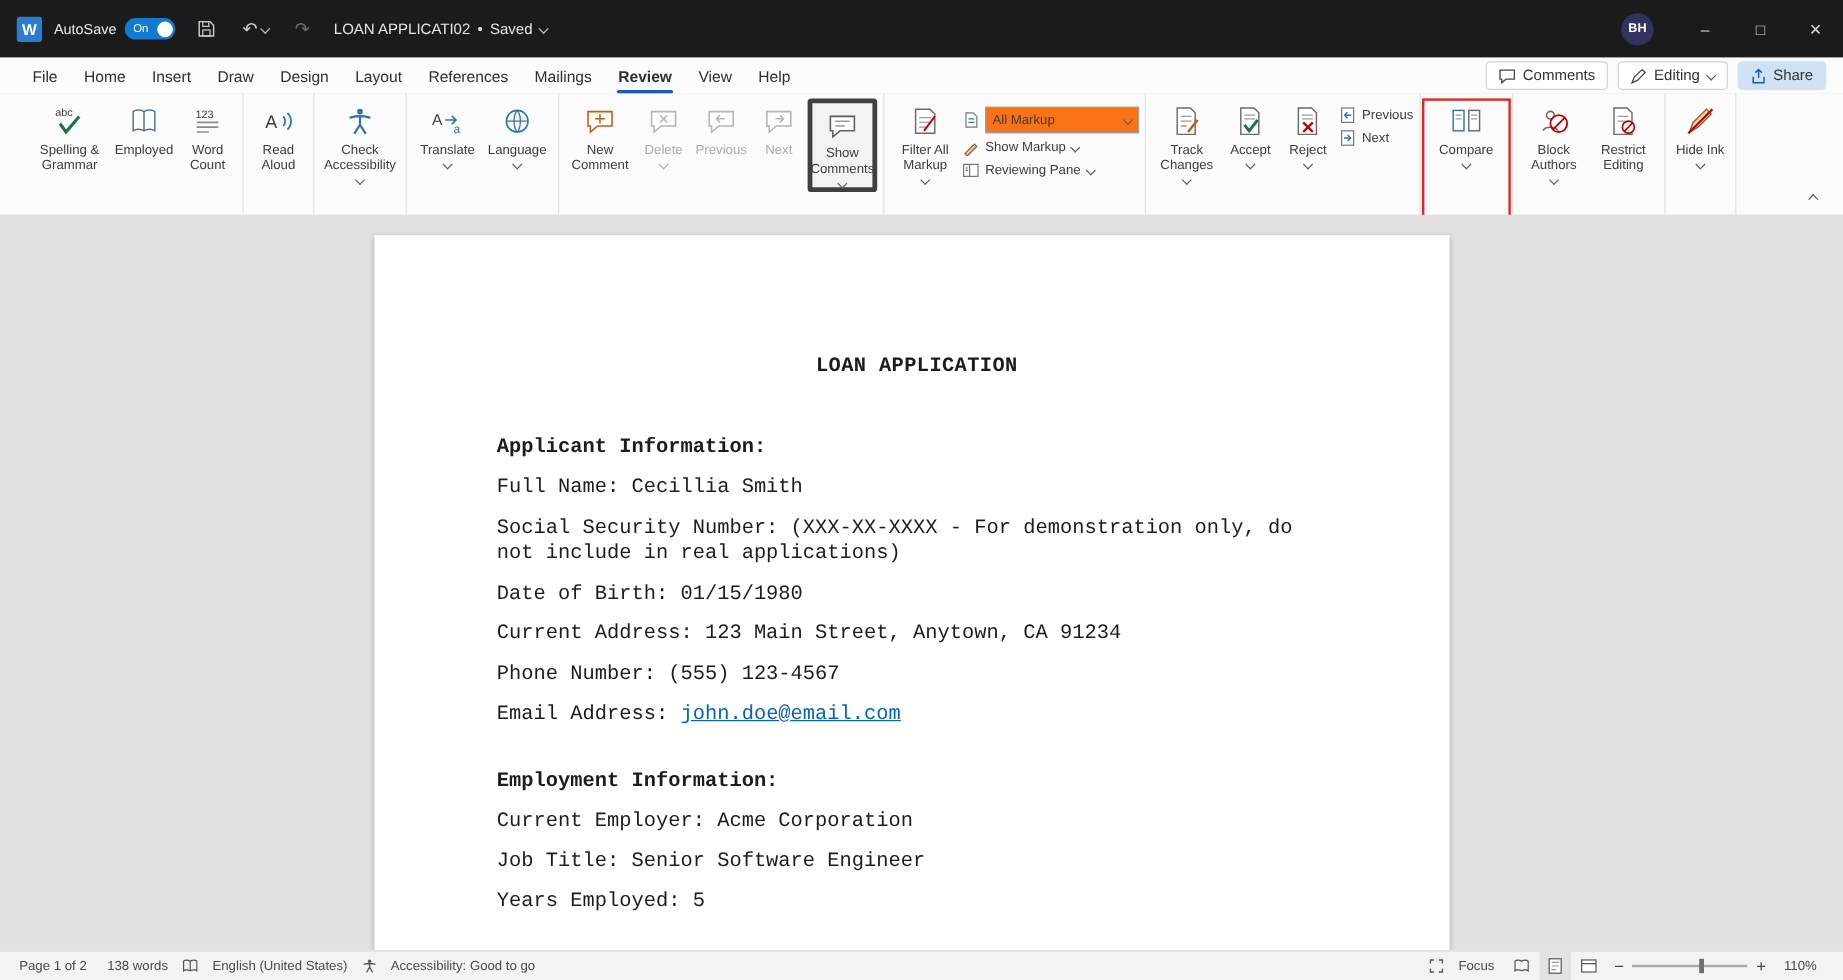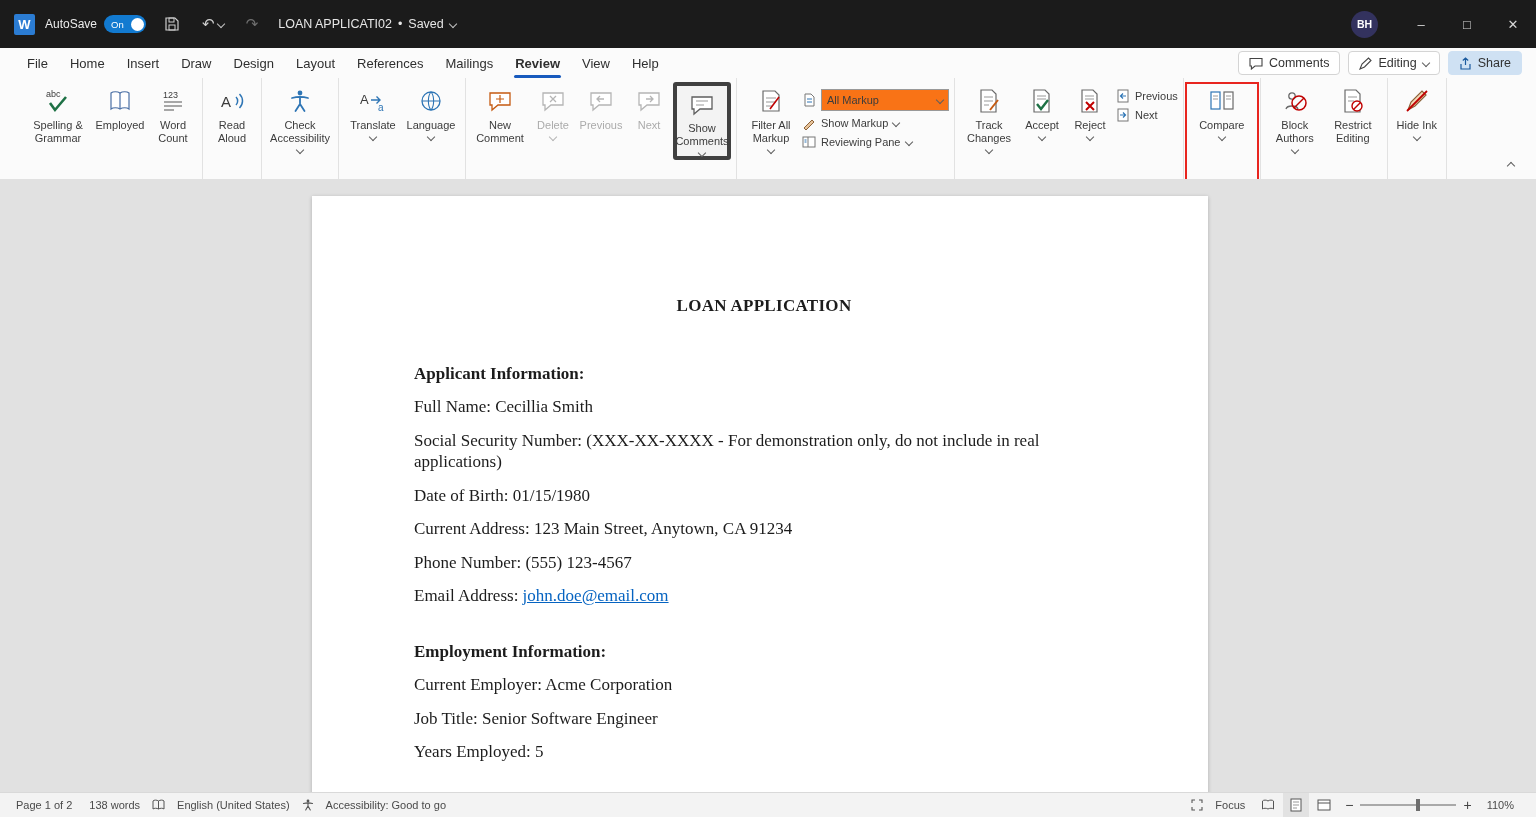--- a/index.html
+++ b/index.html
@@ -48,21 +48,21 @@
 .rbtn.wide{width:66px}
 .stackcol{display:flex;flex-direction:column;gap:5px;padding-top:7px;margin-left:2px}
 .srow{display:flex;align-items:center;gap:5px;font-size:11px;color:#3c3c3c;cursor:pointer}
 .combo{width:116px;height:20px;border:1px solid #999;background:#f97316;display:flex;align-items:center;justify-content:space-between;padding:0 5px;font-size:11px}
 .launcher{position:absolute;right:4px;bottom:3px;width:14px;height:14px;display:flex;align-items:center;justify-content:center;cursor:pointer}
 .redbox{position:absolute;left:1px;right:1px;top:4px;bottom:15px;border:2.5px solid #e8251f;pointer-events:none}
 .collapse{position:absolute;right:16px;bottom:6px;width:18px;height:14px;display:flex;align-items:center;justify-content:center;cursor:pointer}
 
 .canvas{position:absolute;top:179px;bottom:24px;left:0;right:0;background:#e1e1e1;overflow:hidden}
 .page{position:absolute;left:312px;top:17px;width:896px;height:1100px;background:#fff;box-shadow:0 1px 4px rgba(0,0,0,.22);cursor:text}
-.pagecontent{padding:99px 94px 0 102px;font-family:Liberation Serif, serif;font-size:17px;color:#1c1c1c}
+.pagecontent{padding:99px 94px 0 102px;font-family:Liberation Mono, monospace;font-size:17px;color:#1c1c1c}
 .pagecontent p{margin:0 0 12px;line-height:21.5px}
 .doc-title{text-align:center;font-weight:bold;margin-bottom:46px !important;letter-spacing:.3px}
 .doc-h{font-weight:bold}
 .doc-h.mt{margin-top:34px}
 .doclink{color:#0563c1;text-decoration:underline;cursor:pointer}
 
 .statusbar{position:absolute;bottom:0;left:0;right:0;height:24px;background:#f3f3f3;border-top:1px solid #d9d9d9;display:flex;align-items:center;font-size:11px;color:#4a4a4a}
 .sb-left{display:flex;align-items:center;padding-left:8px;gap:1px}
 .sbitem{padding:0 8px;cursor:pointer;white-space:nowrap}
 .sbicon{display:flex;align-items:center;padding:0 3px}

